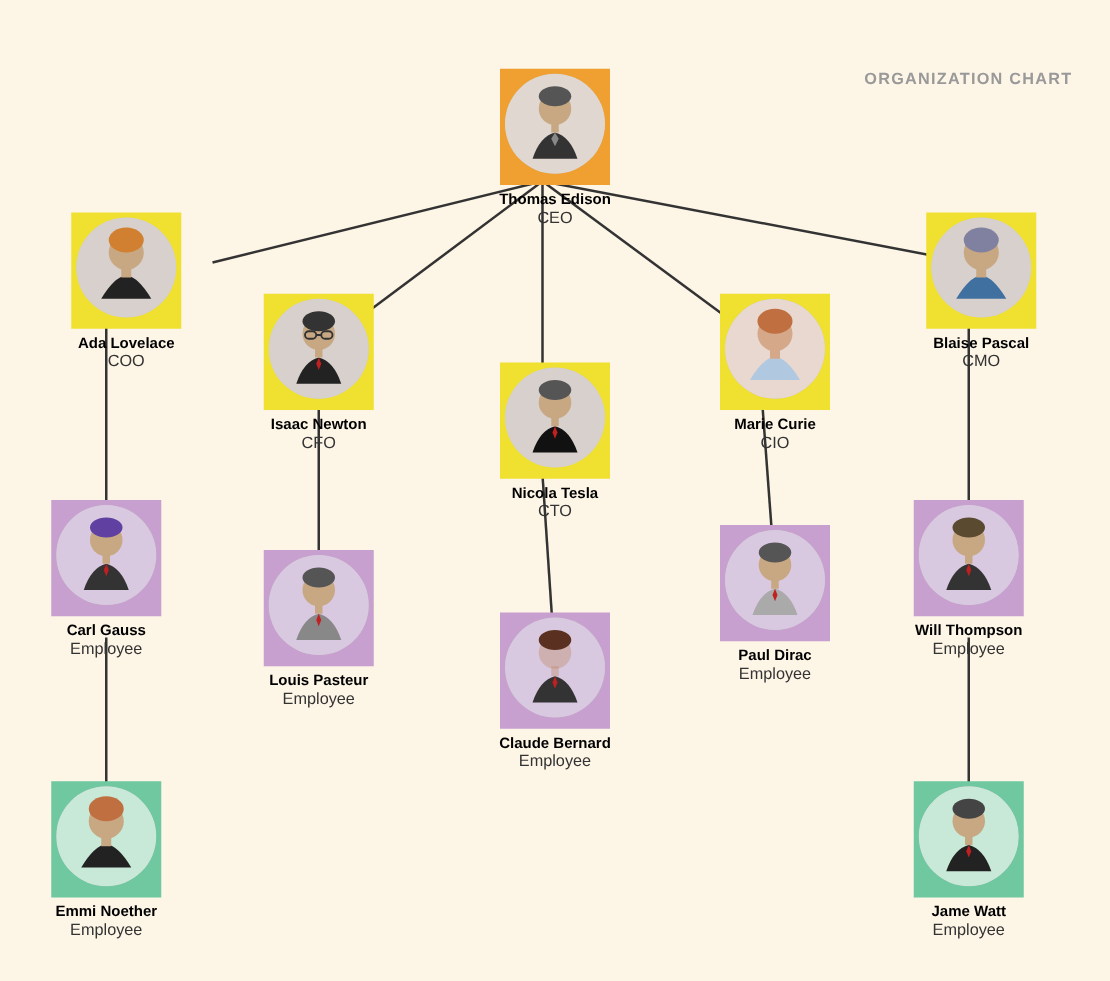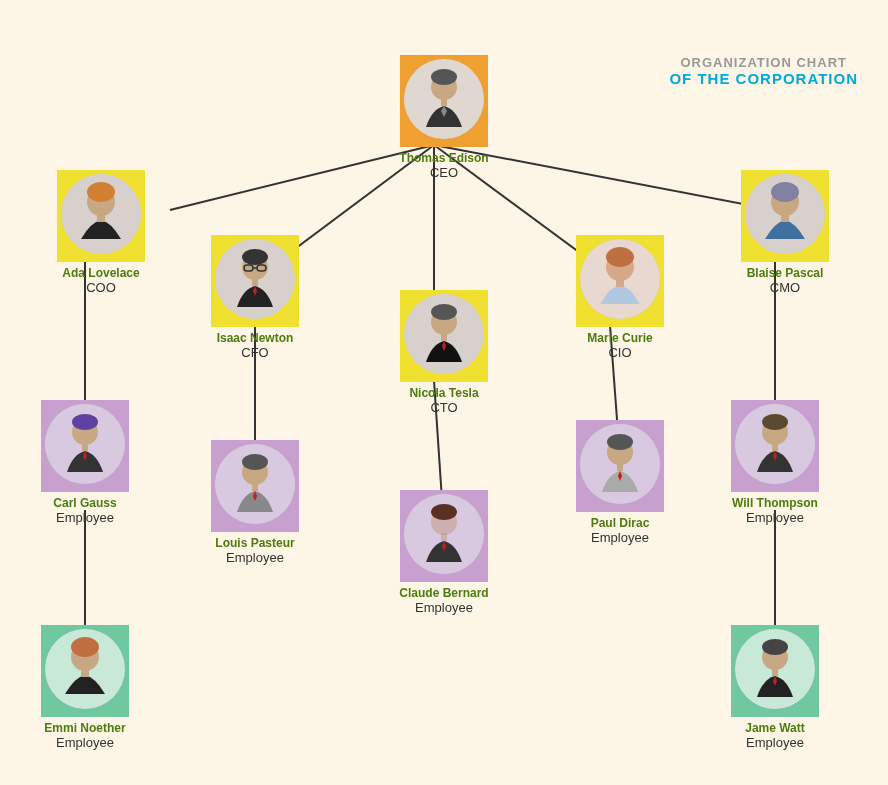--- a/index.html
+++ b/index.html
@@ -9,21 +9,21 @@
       width: 888px;
       height: 785px;
       overflow: hidden;
       position: relative;
     }
 
     .chart-title {
       position: absolute;
       top: 55px;
       right: 30px;
-      text-align: center;
+      text-align: right;
     }
     .chart-title-line1 {
       color: #999;
       font-size: 13px;
       font-weight: bold;
       letter-spacing: 1px;
     }
     .chart-title-line2 {
       color: #00aadd;
       font-size: 15px;
@@ -56,21 +56,21 @@
       border-radius: 50%;
       overflow: hidden;
       display: inline-block;
       background: #ccc;
       position: relative;
     }
     .node-label {
       font-size: 12px;
       font-weight: bold;
       margin-top: 4px;
-      color: #4d7c0f;
+      color: #000000;
     }
     .node-role {
       font-size: 13px;
       color: #333;
     }
 
     
     .avatar-svg {
       width: 80px;
       height: 80px;
@@ -101,21 +101,20 @@
 
   <line x1="775" y1="260" x2="775" y2="440" stroke="#333" stroke-width="2"></line>
 
   <line x1="85" y1="510" x2="85" y2="665" stroke="#333" stroke-width="2"></line>
 
   <line x1="775" y1="510" x2="775" y2="665" stroke="#333" stroke-width="2"></line>
 </svg>
 
 <div class="chart-title">
   <div class="chart-title-line1">ORGANIZATION CHART</div>
-  <div class="chart-title-line2">OF THE CORPORATION</div>
 </div>
 
 <div id="nodes-container">
     <div class="node" style="left: 389px; top: 55px;">
     <div class="node-inner">
       <div style="padding:4px; background:#f0a030; display:inline-block;">
         <div class="avatar-wrapper">
           <svg viewBox="0 0 80 80" width="80" height="80" class="avatar-svg">
               <circle cx="40" cy="40" r="40" fill="#e0d8d0"></circle>
               <circle cx="40" cy="28" r="13" fill="#c8a882"></circle>

